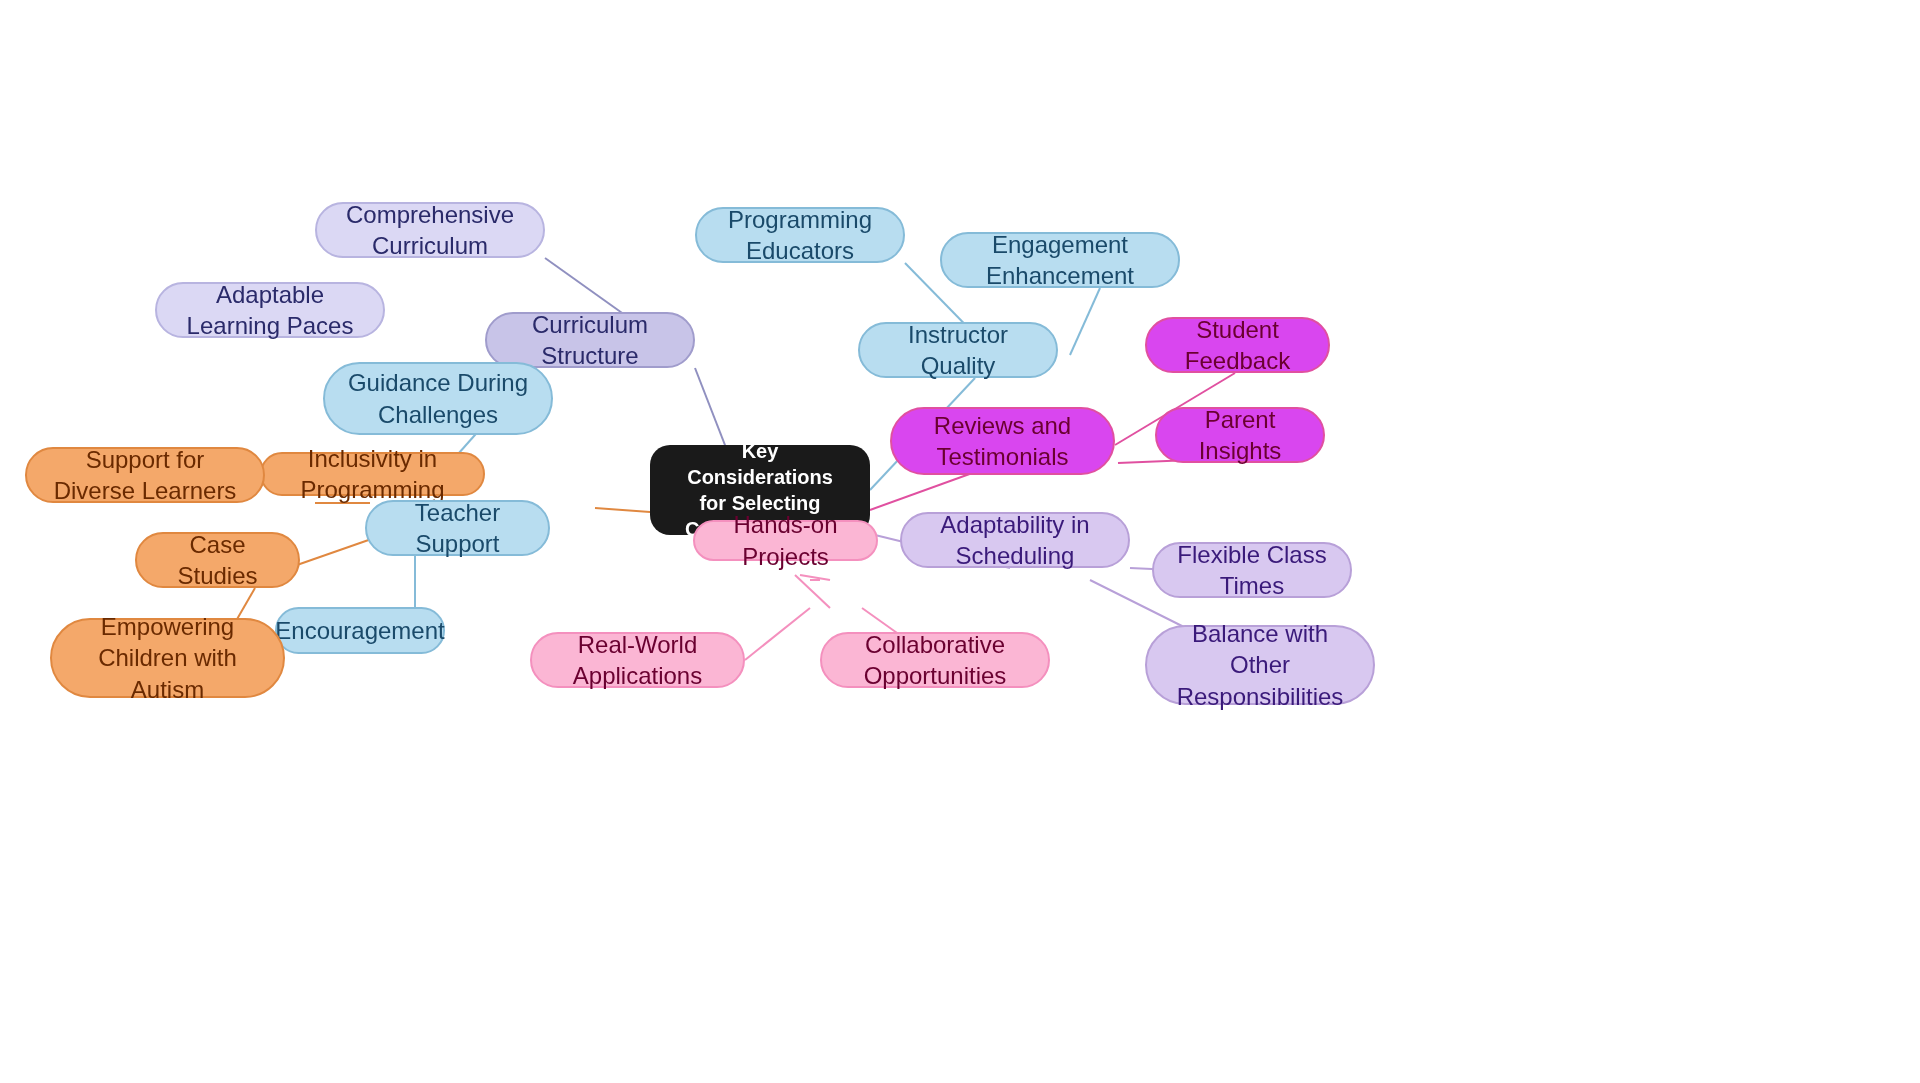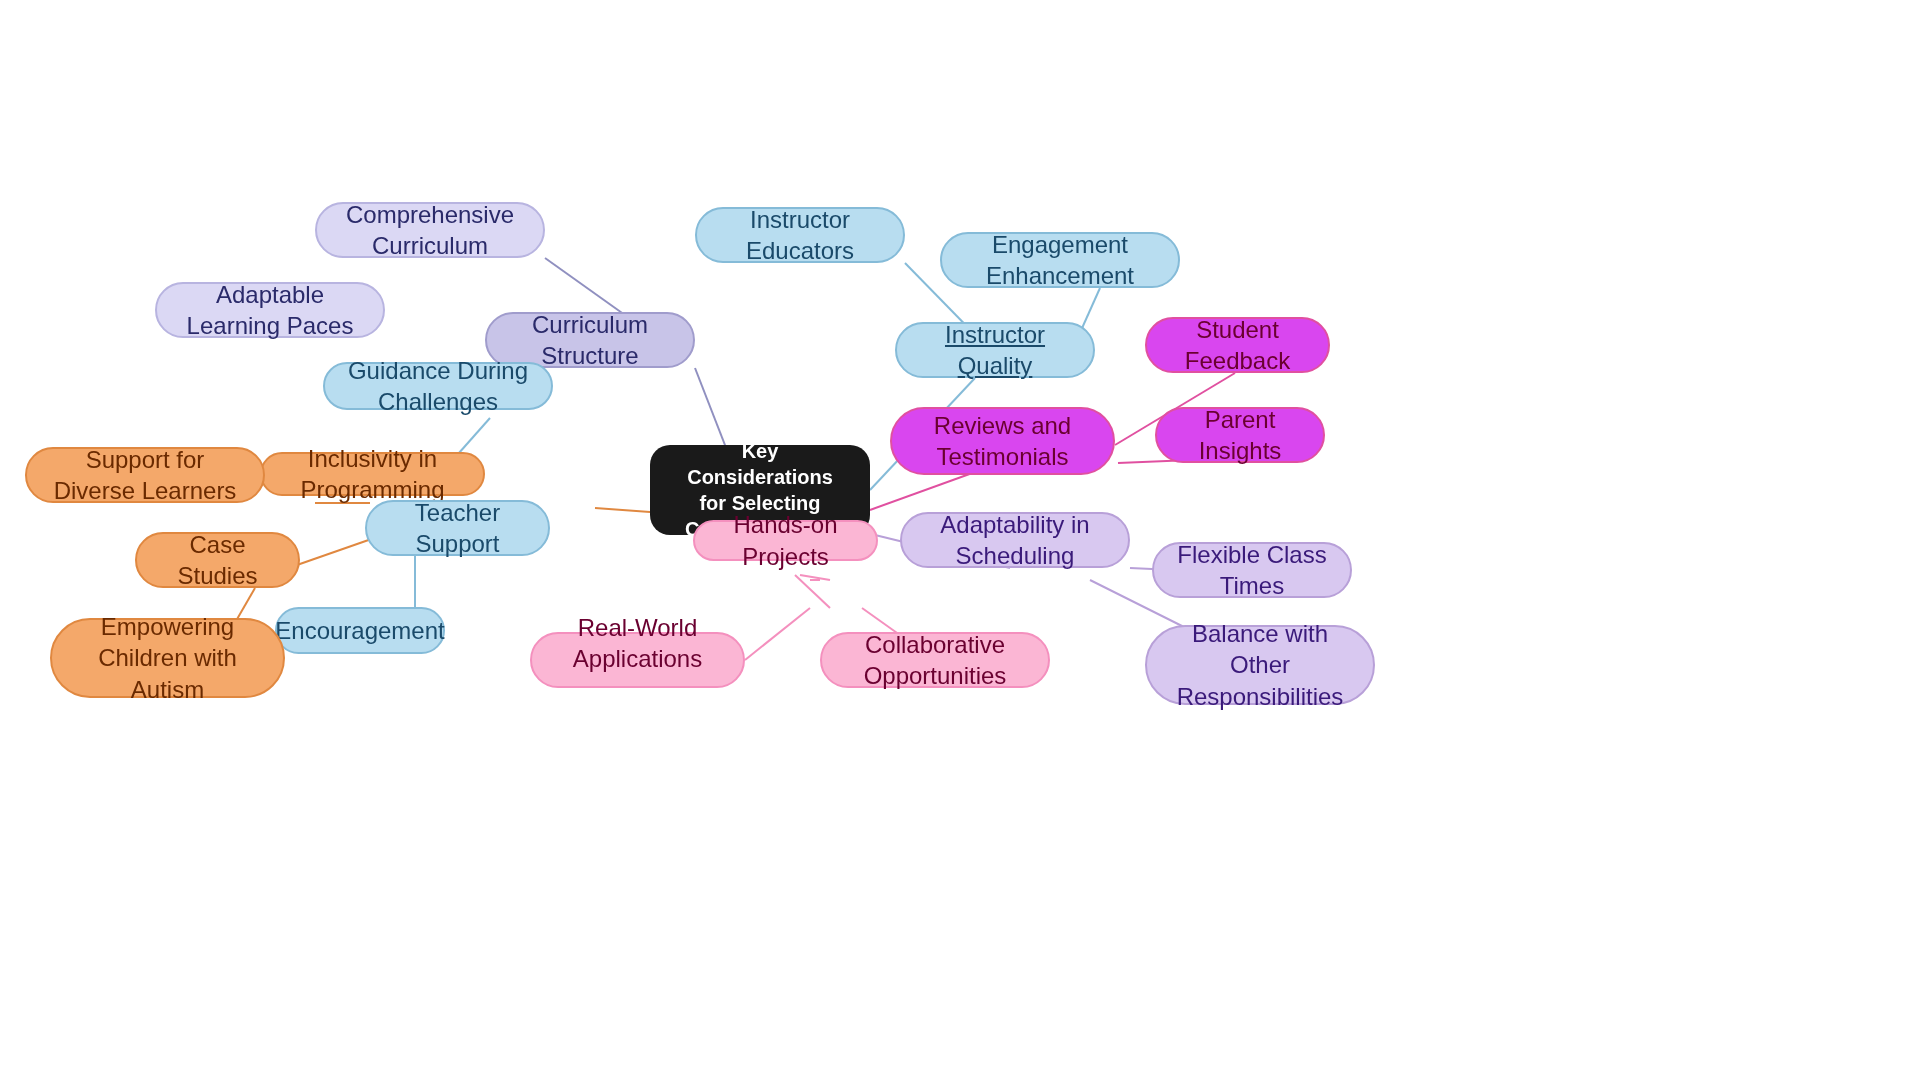--- a/index.html
+++ b/index.html
@@ -135,26 +135,26 @@
 </div>
 
 <div class="node node-purple" style="left:315px; top:202px; width:230px; height:56px; background:#dbd8f4; border-color:#b8b4e0;">
   <span>Comprehensive Curriculum</span>
 </div>
 
 <div class="node node-purple" style="left:155px; top:282px; width:230px; height:56px; background:#dbd8f4; border-color:#b8b4e0;">
   <span>Adaptable Learning Paces</span>
 </div>
 
-<div class="node node-blue" style="left:895px; top:322px; width:200px; height:56px;text-decoration:underline;">
+<div class="node node-blue" style="left:858px; top:322px; width:200px; height:56px;">
   <span>Instructor Quality</span>
 </div>
 
 <div class="node node-blue" style="left:695px; top:207px; width:210px; height:56px;">
-  <span>Instructor Educators</span>
+  <span>Programming Educators</span>
 </div>
 
 <div class="node node-blue" style="left:940px; top:232px; width:240px; height:56px;">
   <span>Engagement Enhancement</span>
 </div>
 
 <div class="node node-pink" style="left:890px; top:407px; width:225px; height:68px;">
   <span>Reviews and Testimonials</span>
 </div>
 
@@ -175,33 +175,33 @@
 </div>
 
 <div class="node node-light-purple" style="left:1145px; top:625px; width:230px; height:80px;">
   <span>Balance with Other Responsibilities</span>
 </div>
 
 <div class="node node-light-pink" style="left:693px; top:520px; width:185px; height:41px;">
   <span>Hands-on Projects</span>
 </div>
 
-<div class="node node-light-pink" style="left:530px; top:632px; width:215px; height:56px;align-items:flex-end;">
+<div class="node node-light-pink" style="left:530px; top:632px; width:215px; height:56px;">
   <span>Real-World Applications</span>
 </div>
 
 <div class="node node-light-pink" style="left:820px; top:632px; width:230px; height:56px;">
   <span>Collaborative Opportunities</span>
 </div>
 
 <div class="node node-orange" style="left:260px; top:452px; width:225px; height:44px;">
   <span>Inclusivity in Programming</span>
 </div>
 
-<div class="node node-blue" style="left:323px; top:362px; width:230px; height:48px;">
+<div class="node node-blue" style="left:323px; top:362px; width:230px; height:73px;">
   <span>Guidance During Challenges</span>
 </div>
 
 <div class="node node-blue" style="left:365px; top:500px; width:185px; height:56px;">
   <span>Teacher Support</span>
 </div>
 
 <div class="node node-blue" style="left:275px; top:607px; width:170px; height:47px;">
   <span>Encouragement</span>
 </div>

